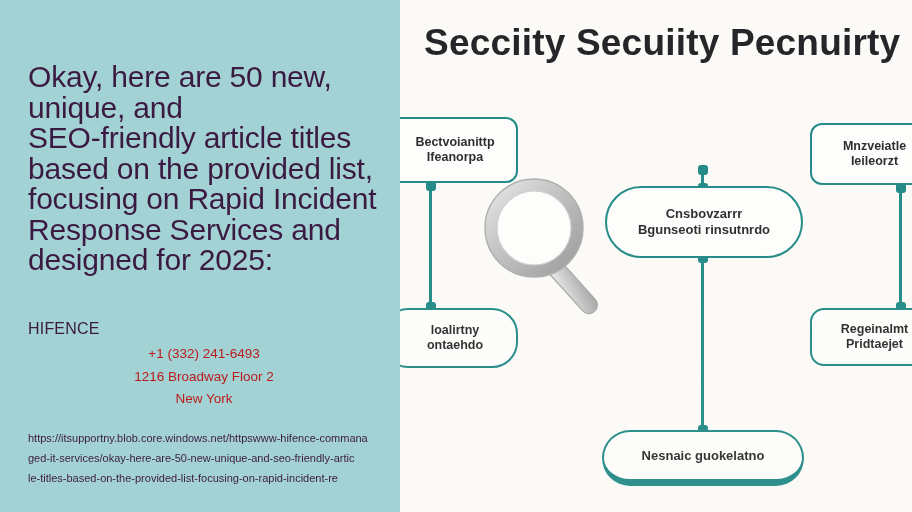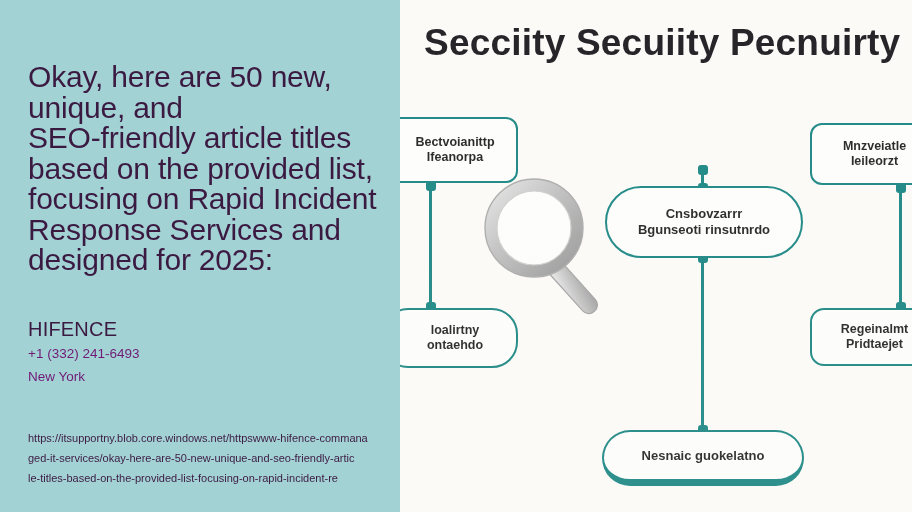--- a/index.html
+++ b/index.html
@@ -42,33 +42,34 @@
     color: #3b1a42;
     font-family: "Liberation Sans", sans-serif;
     font-weight: 400;
     letter-spacing: -0.2px;
     white-space: pre-line;
   }
   #brand {
     position: absolute;
     left: 28px;
     top: 318px;
-    font-size: 20px;
+    font-size: 16px;
     line-height: 22px;
     color: #3b1a42;
     letter-spacing: 0.2px;
   }
   #contact-block {
     position: absolute;
     left: 28px;
     top: 343px;
     width: 352px;
     font-size: 13.5px;
     line-height: 22.5px;
-    color: #701a75;
+    color: #b91c1c;
+    text-align: center;
   }
   .contact-line { display: block; }
   #url-block {
     position: absolute;
     left: 28px;
     top: 428px;
     width: 352px;
     font-size: 11px;
     line-height: 20px;
     color: #3b1a42;
@@ -223,20 +224,21 @@
 
   <section id="left-panel">
 
     <div id="headline">Okay, here are 50 new, unique, and
 SEO-friendly article titles based on the provided list, focusing on Rapid Incident Response Services and designed for 2025:</div>
 
     <div id="brand">HIFENCE</div>
 
     <div id="contact-block">
       <span class="contact-line">+1 (332) 241-6493</span>
+      <span class="contact-line">1216 Broadway Floor 2</span>
       <span class="contact-line">New York</span>
     </div>
 
     <div id="url-block">
       <span class="url-line">https://itsupportny.blob.core.windows.net/httpswww-hifence-commana</span>
       <span class="url-line">ged-it-services/okay-here-are-50-new-unique-and-seo-friendly-artic</span>
       <span class="url-line">le-titles-based-on-the-provided-list-focusing-on-rapid-incident-re</span>
     </div>
 
   </section>

